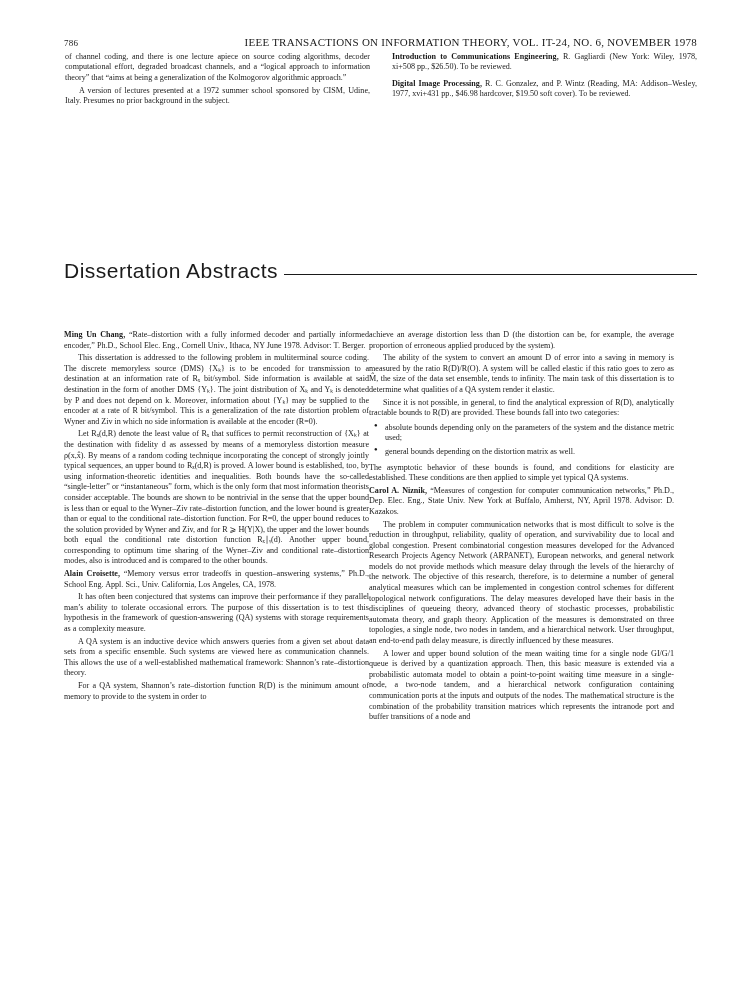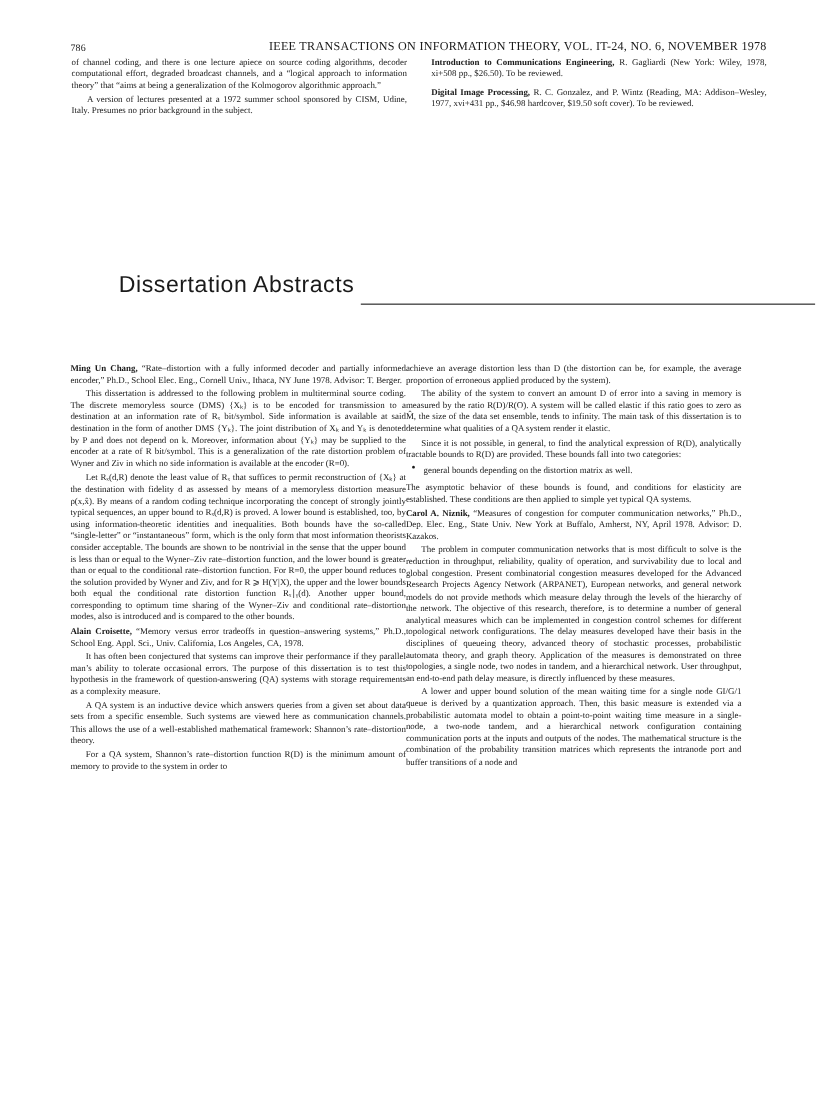--- a/index.html
+++ b/index.html
@@ -67,26 +67,25 @@
   }
   .entry {
     margin-bottom: 6px;
   }
   b.booktitle {
     font-weight: bold;
   }
   
   .section-head {
     position: absolute;
-    top: 247px;
+    top: 259px;
     left: 64px;
     width: 633px;
     display: flex;
-    align-items: flex-end;
-    margin-left: 44px;
+    align-items: center;
   }
   .section-head h1 {
     margin: 0;
     font-size: 21px;
     font-weight: normal;
     font-family: "Liberation Sans", sans-serif;
     letter-spacing: 0.5px;
     white-space: nowrap;
   }
   .section-head .rule {
@@ -184,20 +183,21 @@
       <p class="indent">A QA system is an inductive device which answers queries from a given set about data sets from a specific ensemble. Such systems are viewed here as communication channels. This allows the use of a well-established mathematical framework: Shannon’s rate–distortion theory.</p>
       <p class="indent">For a QA system, Shannon’s rate–distortion function R(D) is the minimum amount of memory to provide to the system in order to</p>
 
     </div>
     <div class="col">
 
       <p>achieve an average distortion less than D (the distortion can be, for example, the average proportion of erroneous applied produced by the system).</p>
       <p class="indent">The ability of the system to convert an amount D of error into a saving in memory is measured by the ratio R(D)/R(O). A system will be called elastic if this ratio goes to zero as M̂, the size of the data set ensemble, tends to infinity. The main task of this dissertation is to determine what qualities of a QA system render it elastic.</p>
       <p class="indent">Since it is not possible, in general, to find the analytical expression of R(D), analytically tractable bounds to R(D) are provided. These bounds fall into two categories:</p>
       <ul class="bullets">
+        <li>absolute bounds depending only on the parameters of the system and the distance metric used;</li>
         <li>general bounds depending on the distortion matrix as well.</li>
       </ul>
       <p>The asymptotic behavior of these bounds is found, and conditions for elasticity are established. These conditions are then applied to simple yet typical QA systems.</p>
 
       <p class="byline gap-before"><b>Carol A. Niznik,</b><span> “Measures of congestion for computer communication networks,” Ph.D., Dep. Elec. Eng., State Univ. New York at Buffalo, Amherst, NY, April 1978. Advisor: D. Kazakos.</span></p>
       <p class="indent">The problem in computer communication networks that is most difficult to solve is the reduction in throughput, reliability, quality of operation, and survivability due to local and global congestion. Present combinatorial congestion measures developed for the Advanced Research Projects Agency Network (ARPANET), European networks, and general network models do not provide methods which measure delay through the levels of the hierarchy of the network. The objective of this research, therefore, is to determine a number of general analytical measures which can be implemented in congestion control schemes for different topological network configurations. The delay measures developed have their basis in the disciplines of queueing theory, advanced theory of stochastic processes, probabilistic automata theory, and graph theory. Application of the measures is demonstrated on three topologies, a single node, two nodes in tandem, and a hierarchical network. User throughput, an end-to-end path delay measure, is directly influenced by these measures.</p>
       <p class="indent">A lower and upper bound solution of the mean waiting time for a single node GI/G/1 queue is derived by a quantization approach. Then, this basic measure is extended via a probabilistic automata model to obtain a point-to-point waiting time measure in a single-node, a two-node tandem, and a hierarchical network configuration containing communication ports at the inputs and outputs of the nodes. The mathematical structure is the combination of the probability transition matrices which represents the intranode port and buffer transitions of a node and</p>
 
     </div>
   </div>

